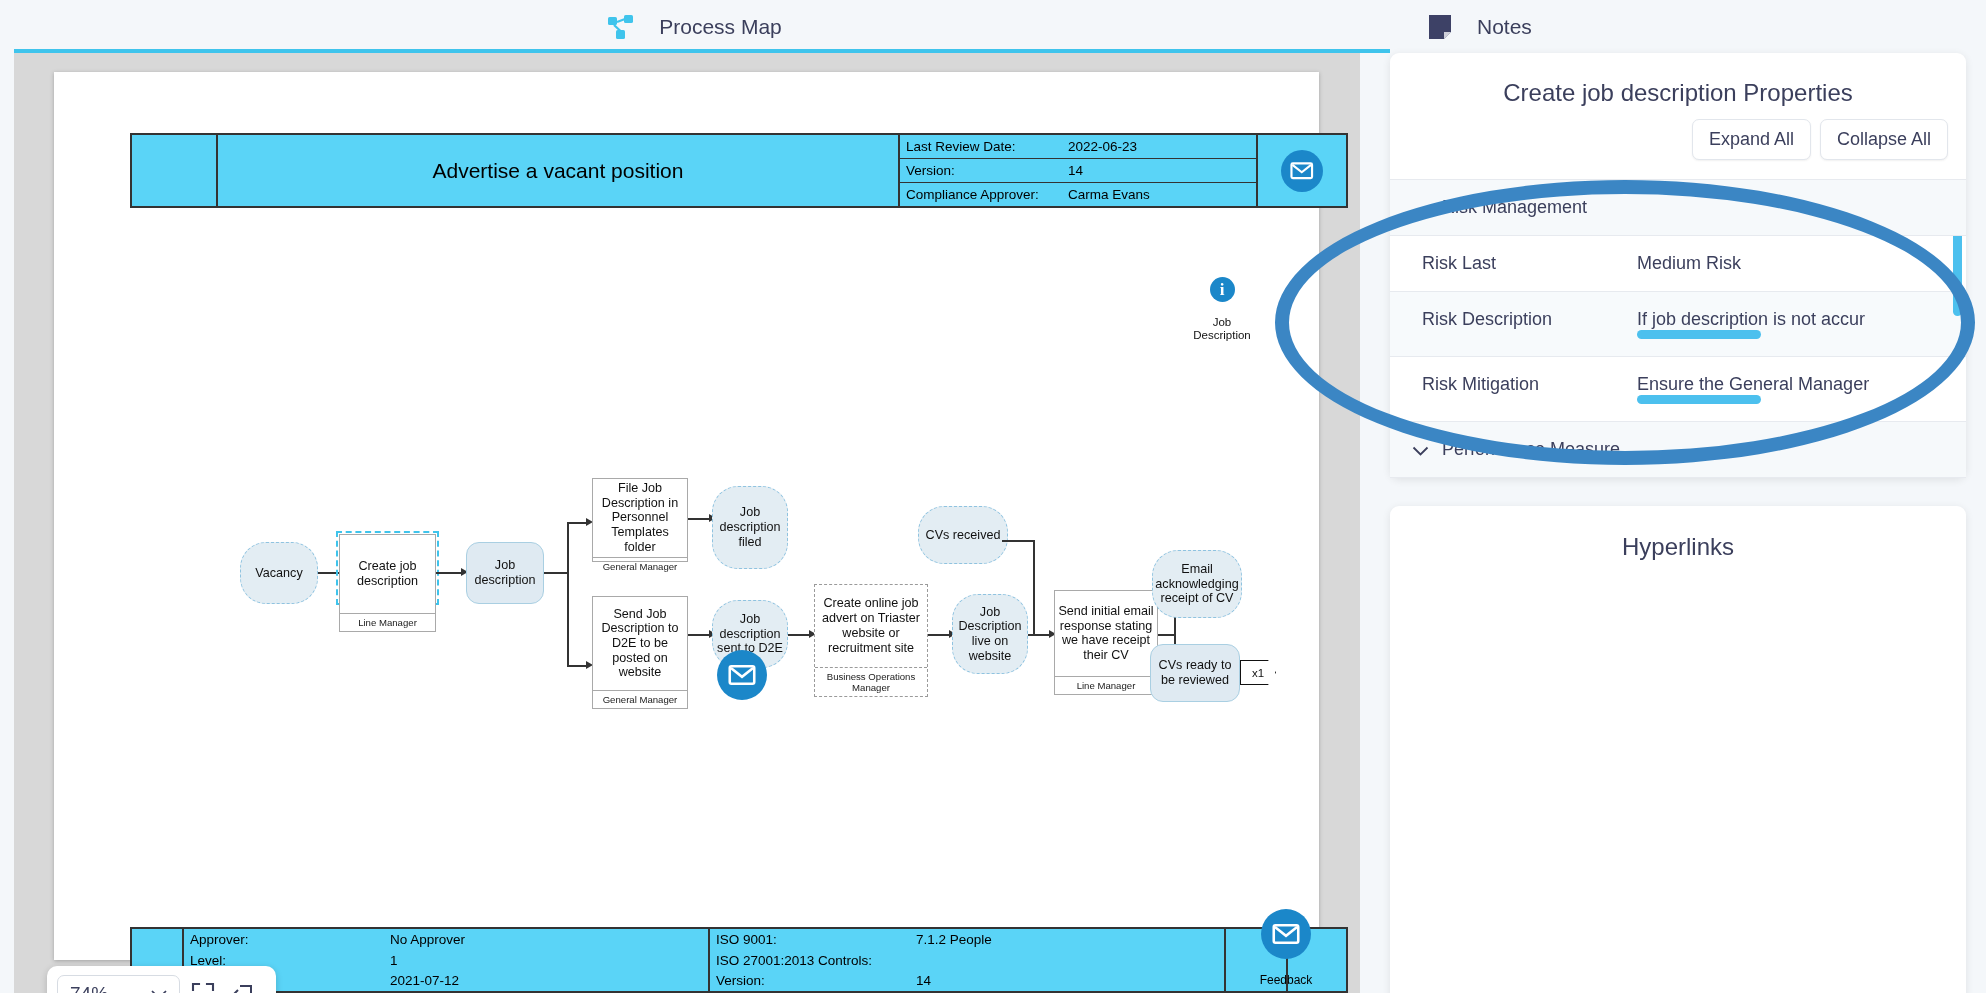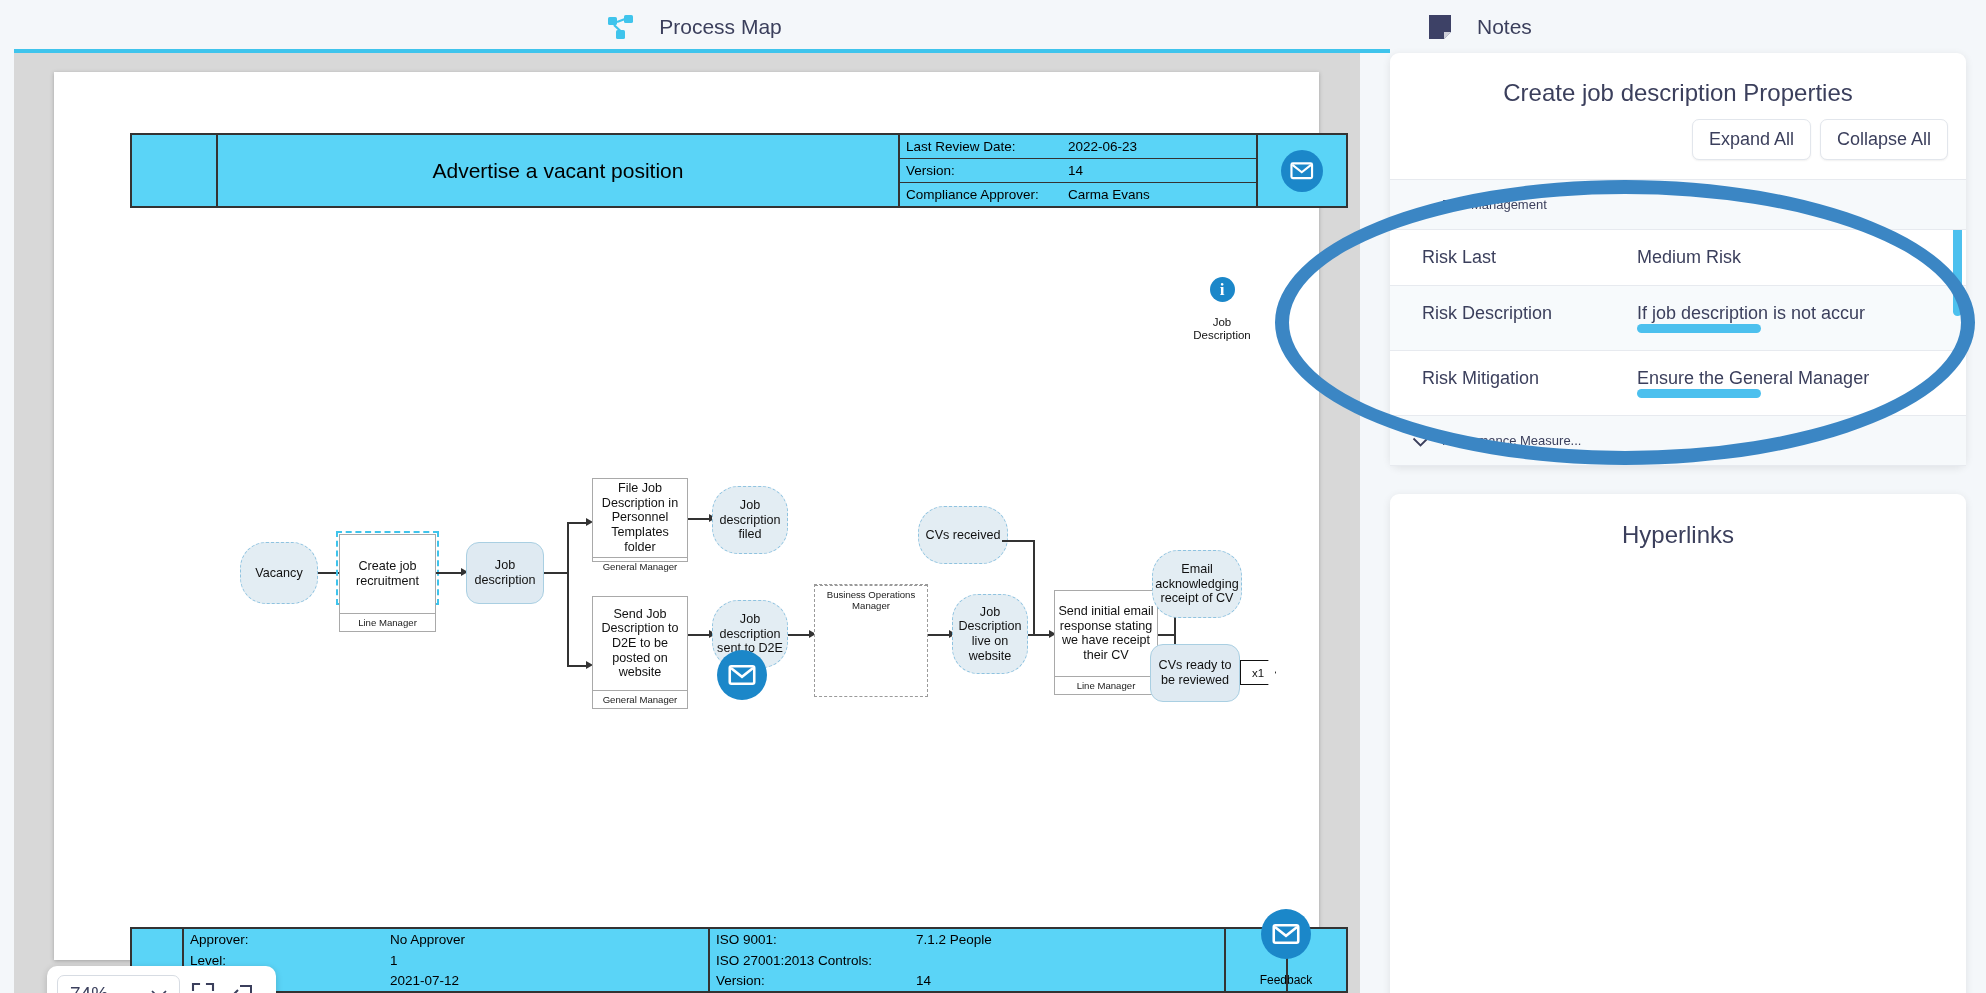--- a/index.html
+++ b/index.html
@@ -111,21 +111,21 @@
   
   .rightcol { position: absolute; left: 1390px; top: 53px; width: 580px; }
   .card { background: #fff; border-radius: 9px; box-shadow: 0 2px 9px rgba(0,0,0,.09); }
   .props { width: 576px; }
   .props-title { text-align: center; font-size: 24px; color: #3b3f5c; padding: 26px 0 12px; }
   .props-btns { display: flex; justify-content: flex-end; gap: 9px; padding: 0 18px 19px; }
   .pbtn { border: 1px solid #e2e6ec; border-radius: 7px; background: #fff;
           font-size: 18px; color: #3b3f5c; padding: 9px 16px; box-shadow: 0 1px 2px rgba(0,0,0,.06); }
   .props-list { position: relative; border-top: 1px solid #e7eaef; }
   .grp { background: #f6f9fb; border-bottom: 1px solid #e7eaef; padding: 17px 0 17px 52px;
-         font-size: 13px; color: #3b3f5c; position: relative; }
+         font-size: 18px; color: #3b3f5c; position: relative; }
   .grp .chev { position: absolute; left: 22px; top: 50%; margin-top: -8px;
                font-size: 17px; color: #3b3f5c; }
   .prow { display: flex; border-bottom: 1px solid #e7eaef; padding: 17px 0 17px 32px;
           font-size: 18px; color: #3b3f5c; background: #fff; }
   .prow.alt { background: #f7fafc; }
   .prow .k { width: 215px; flex: 0 0 auto; }
   .prow .v { flex: 1; position: relative; overflow: hidden; white-space: nowrap; padding-right: 4px;}
   .hbar { margin-top: 9px; height: 9px; border-radius: 5px; background: #e6e9ee; width: 248px; }
   .hbar i { display: block; height: 9px; border-radius: 5px; background: #4cc0ee; width: 38%; }
   .vscroll { position: absolute; right: 4px; top: 8px; width: 9px; height: 128px;
@@ -208,21 +208,21 @@
       <div class="flow">
 
         <div class="nd ev-dash" style="left:186px;top:470px;width:78px;height:62px;">
           <div class="body">Vacancy</div>
         </div>
         <div class="conn" style="left:264px;top:500px;width:28px;height:1.8px;"></div>
         <div class="ah" style="left:289px;top:496px;"></div>
 
         <div class="sel-outline" style="left:282px;top:459px;width:103px;height:74px;"></div>
         <div class="nd task" style="left:285px;top:462px;width:97px;height:98px;">
-          <div class="body">Create job recruitment</div>
+          <div class="body">Create job description</div>
           <div class="role">Line Manager</div>
         </div>
         <div class="conn" style="left:382px;top:500px;width:28px;height:1.8px;"></div>
         <div class="ah" style="left:407px;top:496px;"></div>
 
         <div class="nd ev-solid" style="left:412px;top:470px;width:78px;height:62px;">
           <div class="body">Job description</div>
         </div>
 
         <div class="conn" style="left:490px;top:500px;width:25px;height:1.8px;"></div>
@@ -232,21 +232,21 @@
         <div class="ah" style="left:532px;top:446px;"></div>
         <div class="ah" style="left:532px;top:589px;"></div>
 
         <div class="nd task" style="left:538px;top:406px;width:96px;height:84px;">
           <div class="body">File Job Description in Personnel Templates folder</div>
           <div class="role">General Manager</div>
         </div>
         <div class="conn" style="left:634px;top:446px;width:24px;height:1.8px;"></div>
         <div class="ah" style="left:655px;top:442px;"></div>
 
-        <div class="nd ev-dash" style="left:658px;top:414px;width:76px;height:68px;">
+        <div class="nd ev-dash" style="left:658px;top:414px;width:76px;height:83px;">
           <div class="body">Job description filed</div>
         </div>
 
         <div class="nd task" style="left:538px;top:524px;width:96px;height:113px;">
           <div class="body">Send Job Description to D2E to be posted on website</div>
           <div class="role">General Manager</div>
         </div>
         <div class="conn" style="left:634px;top:562px;width:24px;height:1.8px;"></div>
         <div class="ah" style="left:655px;top:558px;"></div>
 
@@ -256,20 +256,21 @@
         <div class="mail-circle big" style="position:absolute;left:663px;top:578px;">
           <svg viewBox="0 0 24 24">
               <rect x="1.5" y="4.5" width="21" height="15" rx="1.4" fill="none" stroke="#fff" stroke-width="2.2"></rect>
               <path d="M2.5 6 L12 13.5 L21.5 6" fill="none" stroke="#fff" stroke-width="2.2"></path>
             </svg>
         </div>
         <div class="conn" style="left:734px;top:562px;width:24px;height:1.8px;"></div>
         <div class="ah" style="left:755px;top:558px;"></div>
 
         <div class="nd task-dash" style="left:760px;top:512px;width:114px;height:113px;">
+          <div class="body">Create online job advert on Triaster website or recruitment site</div>
           <div class="role">Business Operations Manager</div>
         </div>
         <div class="conn" style="left:874px;top:562px;width:24px;height:1.8px;"></div>
         <div class="ah" style="left:895px;top:558px;"></div>
 
         <div class="nd ev-dash" style="left:898px;top:522px;width:76px;height:80px;">
           <div class="body">Job Description live on website</div>
         </div>
         <div class="conn" style="left:974px;top:562px;width:24px;height:1.8px;"></div>
         <div class="ah" style="left:995px;top:558px;"></div>

